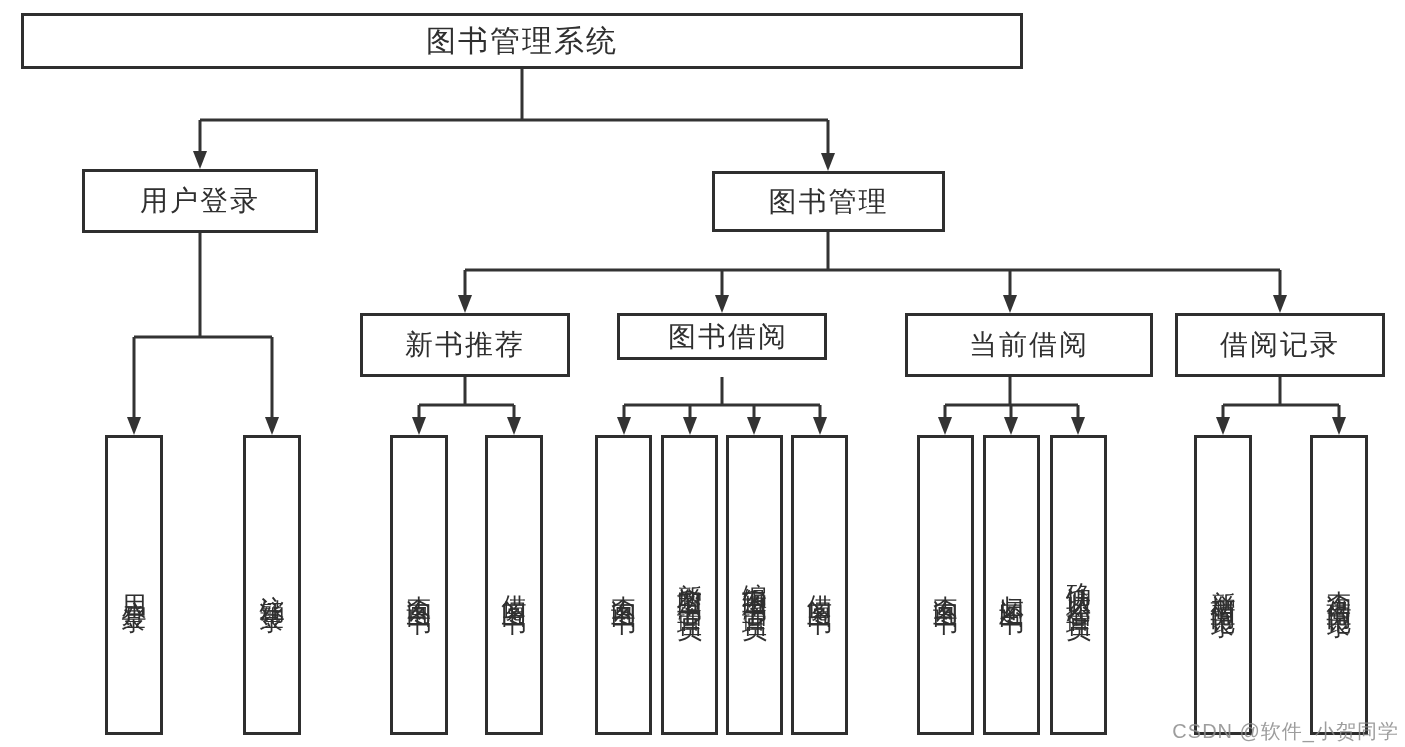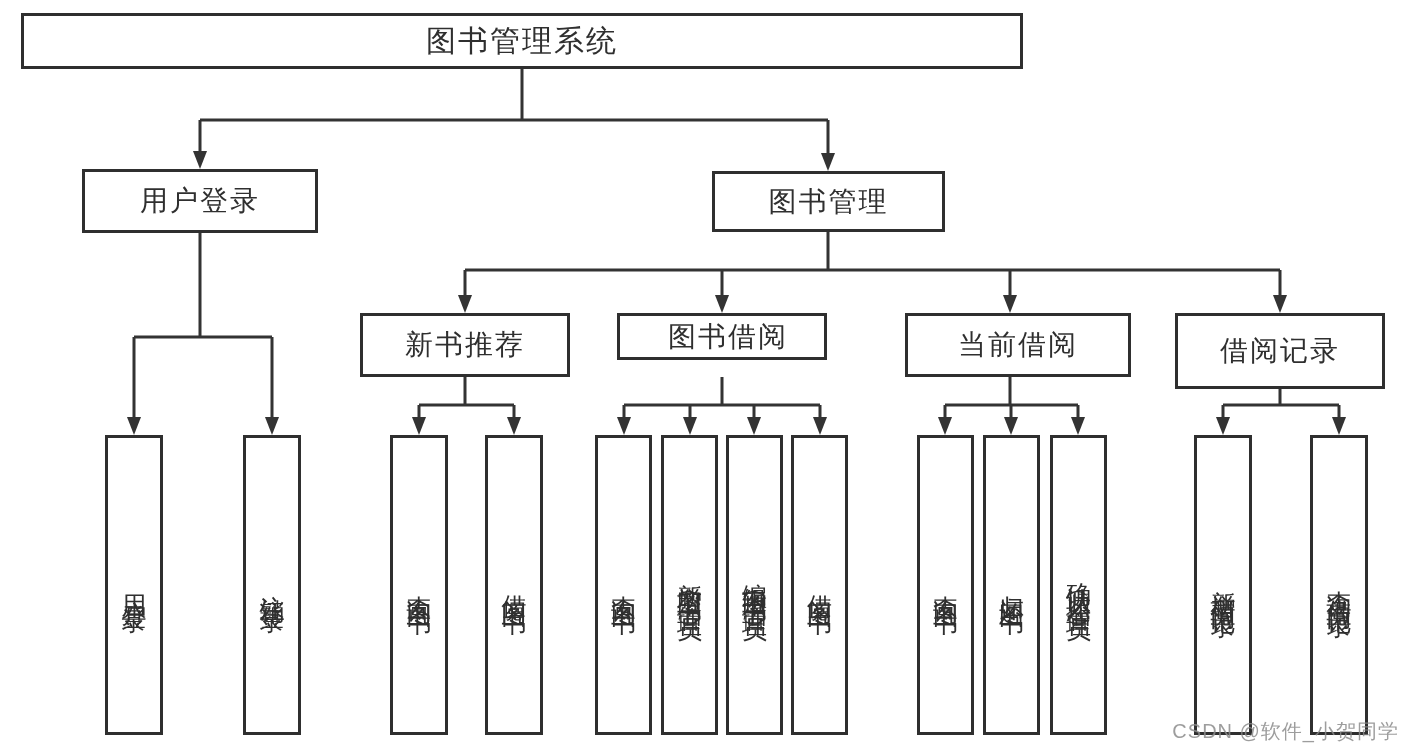--- a/index.html
+++ b/index.html
@@ -95,22 +95,22 @@
     </g>
   </svg>
 
   <div class="box root-box" style="left:21px; top:13px; width:1002px; height:56px;font-family:Liberation Mono, monospace;">图书管理系统</div>
 
   <div class="box h-box" style="left:82px; top:169px; width:236px; height:64px;">用户登录</div>
   <div class="box h-box" style="left:360px; top:313px; width:210px; height:64px;">新书推荐</div>
 
   <div class="box h-box" style="left:712px; top:171px; width:233px; height:61px;">图书管理</div>
   <div class="box h-box" style="left:617px; top:313px; width:210px; height:47px;padding-left:12px;">图书借阅</div>
-  <div class="box h-box" style="left:905px; top:313px; width:226px; height:64px;">当前借阅</div>
-  <div class="box h-box" style="left:1175px; top:313px; width:210px; height:76px;">借阅记录</div>
+  <div class="box h-box" style="left:905px; top:313px; width:248px; height:64px;">当前借阅</div>
+  <div class="box h-box" style="left:1175px; top:313px; width:210px; height:64px;">借阅记录</div>
 
   <div class="box v-box" style="left:105px; top:435px; width:58px; height:300px;">用户登录</div>
   <div class="box v-box" style="left:243px; top:435px; width:58px; height:300px;">注销登录</div>
 
   <div class="box v-box" style="left:390px; top:435px; width:58px; height:300px;">查询图书</div>
   <div class="box v-box" style="left:485px; top:435px; width:58px; height:300px;">借阅图书</div>
 
   <div class="box v-box" style="left:595px; top:435px; width:57px; height:300px;">查询图书</div>
   <div class="box v-box" style="left:661px; top:435px; width:57px; height:300px;">新增图书（管理员）</div>
   <div class="box v-box" style="left:726px; top:435px; width:57px; height:300px;">编辑图书（管理员）</div>

